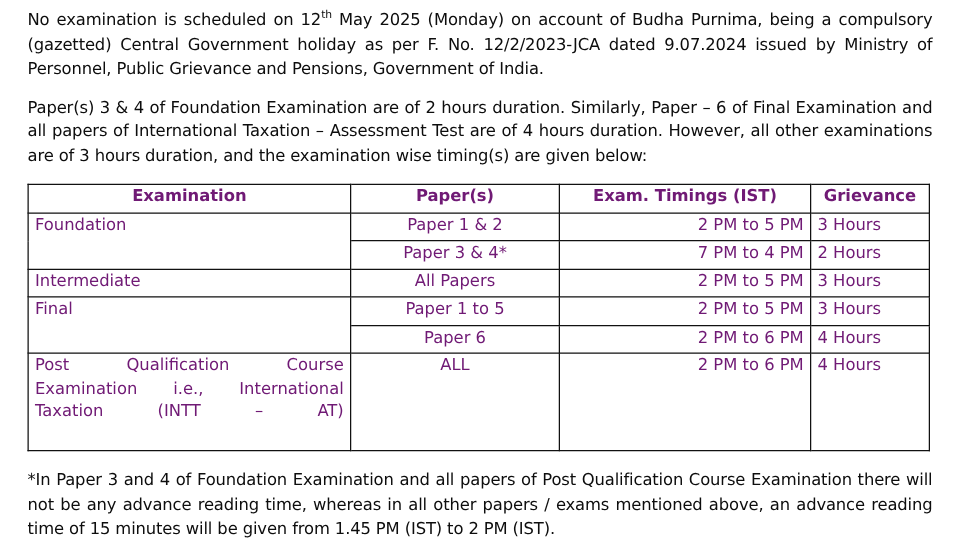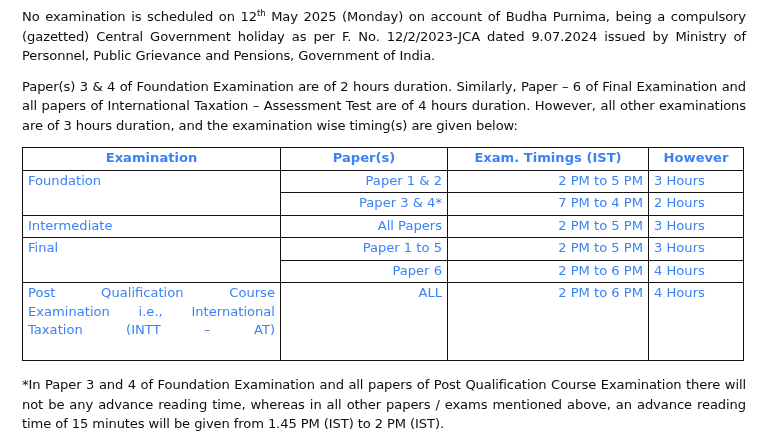--- a/index.html
+++ b/index.html
@@ -46,21 +46,21 @@
   
   .table-wrap {
     padding-top: 12px;
   }
   table.exam-table {
     border-collapse: collapse;
     width: 721px;
     margin-left: 0px;
     table-layout: fixed;
     font-size: 13.1px;
-    color: #3b82f6;
+    color: #701a75;
   }
   table.exam-table td,
   table.exam-table th {
     border: 1px solid #111;
     padding: 1px 5px 2px 5px;
     line-height: 18.5px;
     vertical-align: top;
     font-weight: normal;
   }
   table.exam-table th {
@@ -72,21 +72,21 @@
   td.c-exam {
     text-align: justify;
     text-justify: inter-word;
     vertical-align: middle;
   }
   td.c-exam.multi {
     vertical-align: top;
     margin-top: 14px;
   }
   td.c-paper {
-    text-align: right;
+    text-align: center;
   }
   td.c-time {
     text-align: right;
   }
   td.c-dur {
     text-align: left;
   }
   td.bold, th.bold {
     font-weight: bold;
   }
@@ -128,21 +128,21 @@
         <col class="col-exam">
         <col class="col-paper">
         <col class="col-time">
         <col class="col-dur">
       </colgroup>
       <thead>
         <tr>
           <th>Examination</th>
           <th>Paper(s)</th>
           <th>Exam. Timings (IST)</th>
-          <th>However</th>
+          <th>Grievance</th>
         </tr>
       </thead>
       <tbody>
         <tr>
           <td class="c-exam" rowspan="2">Foundation</td>
           <td class="c-paper">Paper 1 &amp; 2</td>
           <td class="c-time">2 PM to 5 PM</td>
           <td class="c-dur">3 Hours</td>
         </tr>
         <tr>

